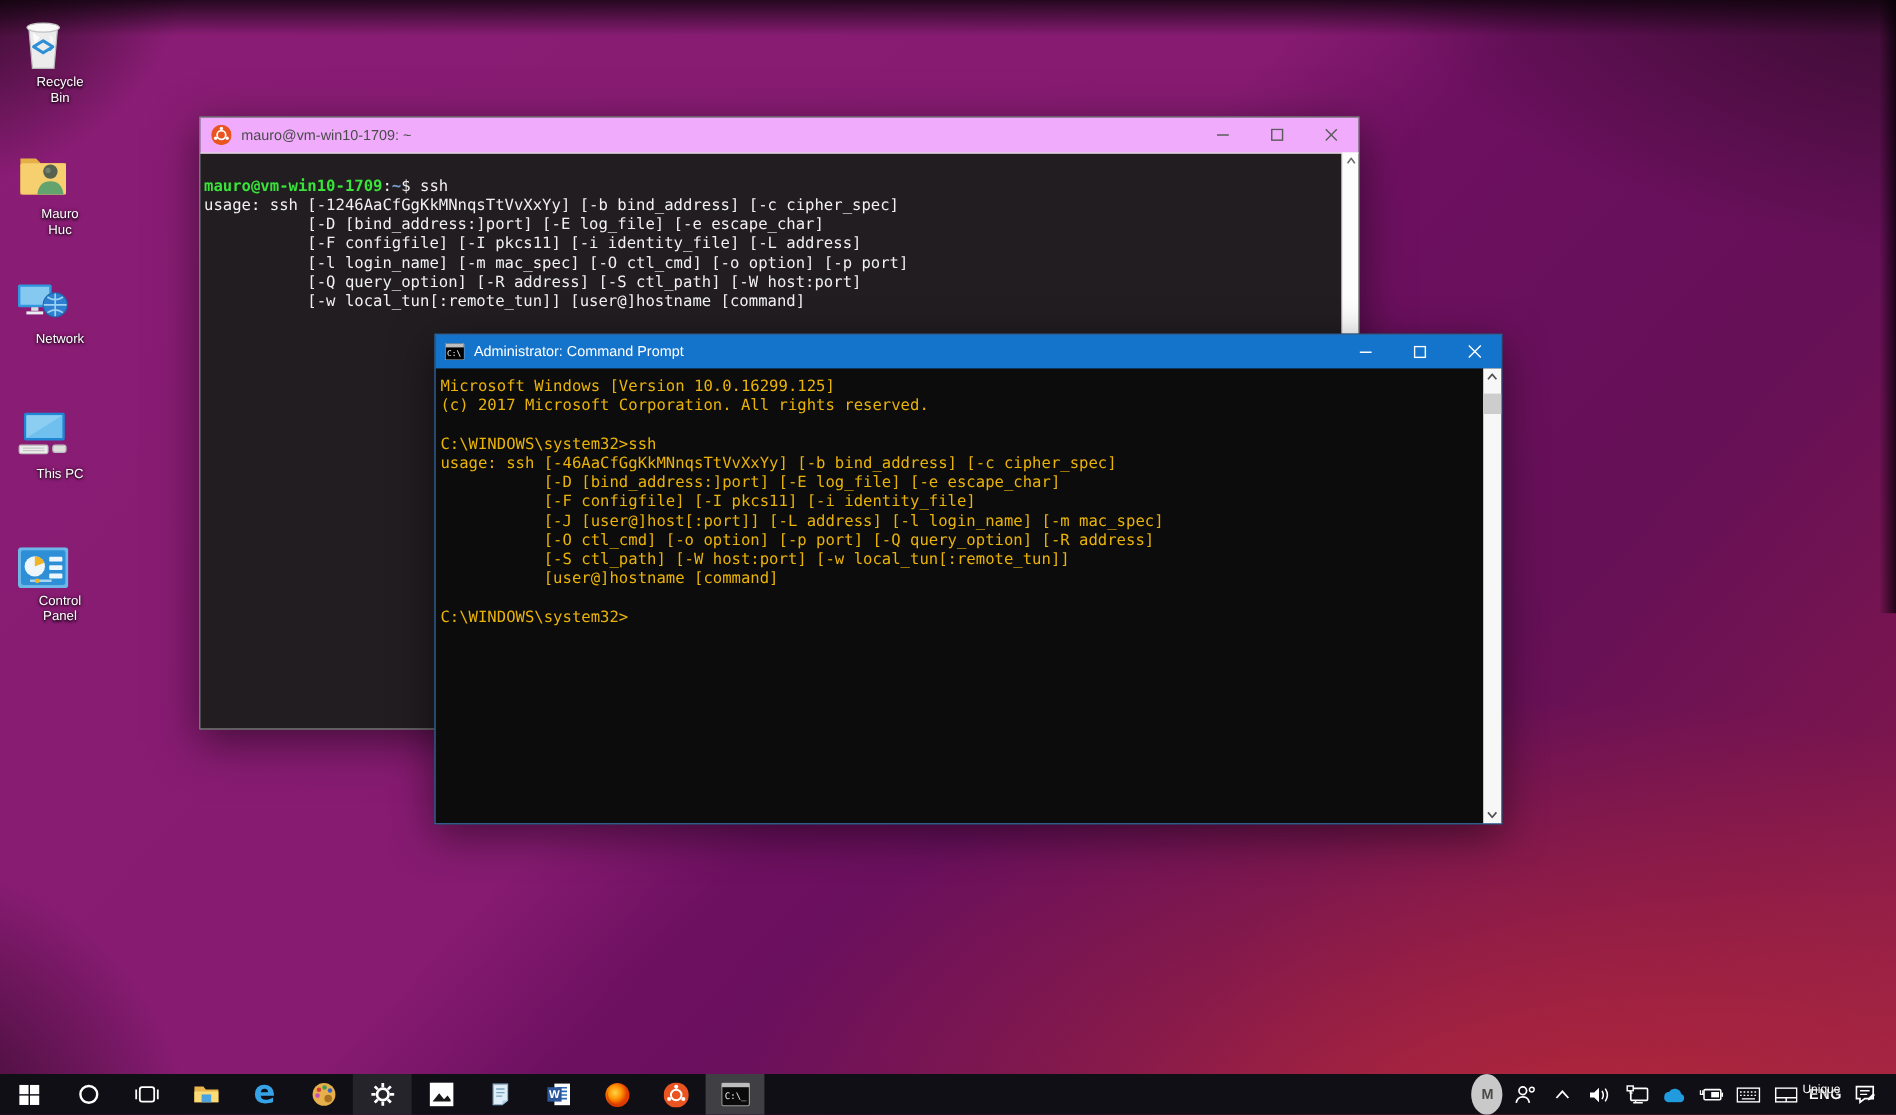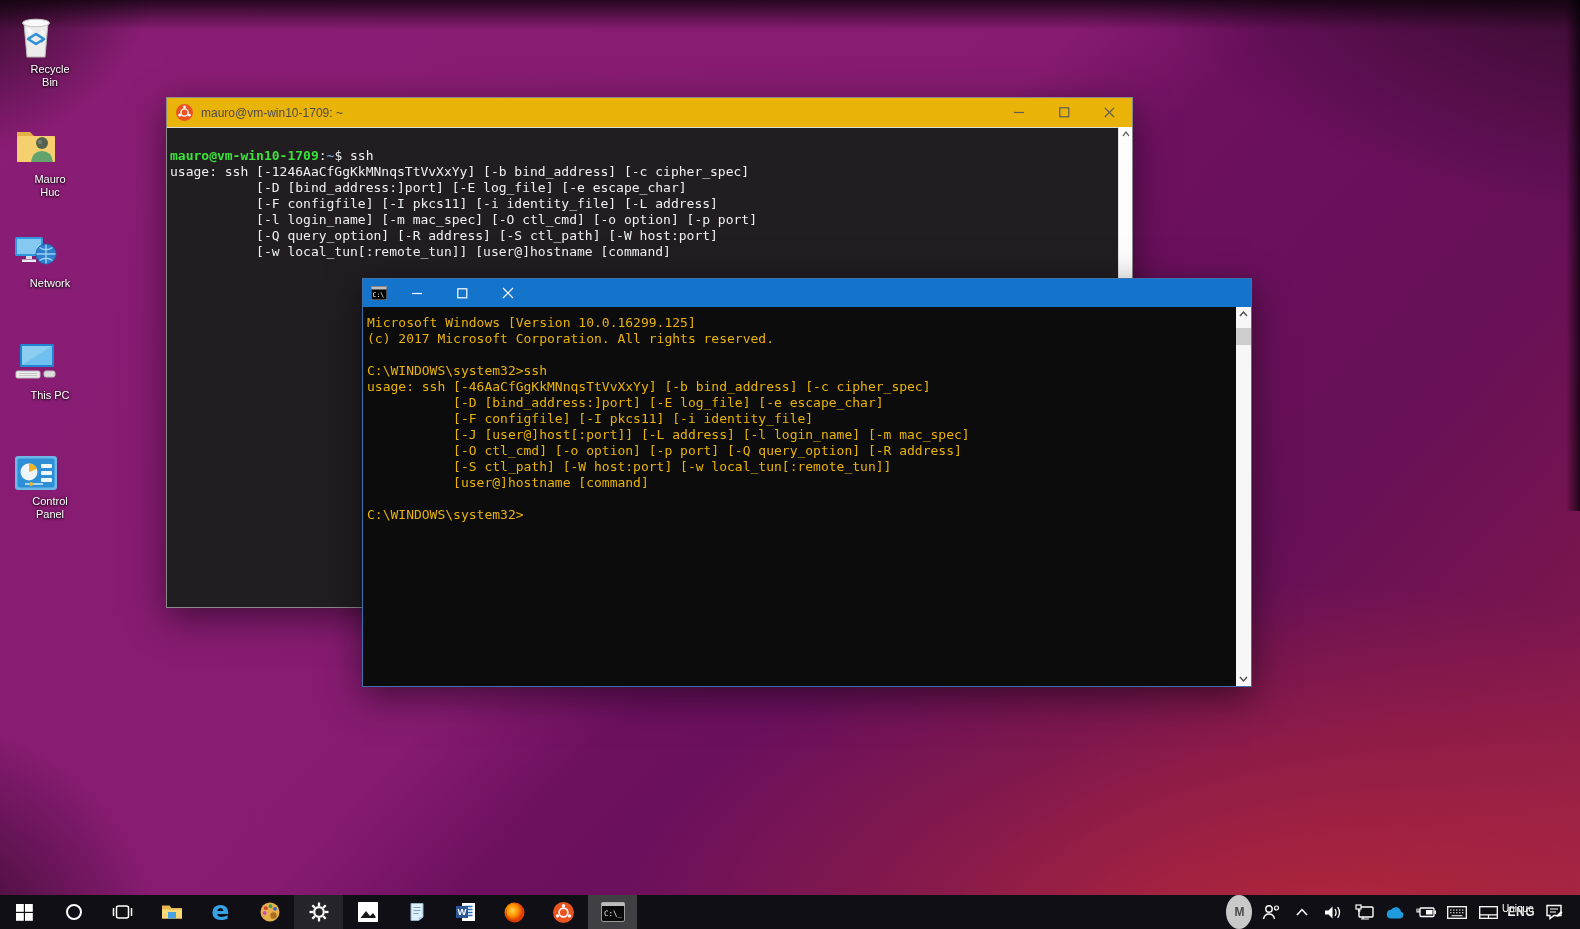--- a/index.html
+++ b/index.html
@@ -29,21 +29,21 @@
   
   .window{position:absolute;box-shadow:0 10px 34px rgba(0,0,0,.5);}
   .titlebar{display:flex;align-items:center;user-select:none;}
   .tb-title{font-size:12px;flex:1 1 auto;white-space:nowrap;overflow:hidden;}
   .tb-btns{display:flex;height:100%;}
   .tb-btn{width:45px;height:100%;display:flex;align-items:center;justify-content:center;}
 
   
   .win-ubuntu{left:166px;top:97px;width:967px;height:511px;border:1px solid #8a8a8a;
               box-sizing:border-box;background:#211d21;}
-  .win-ubuntu .titlebar{height:29px;background:#eab308;border-bottom:1px solid #dcdad7;
+  .win-ubuntu .titlebar{height:29px;background:#f0abfc;border-bottom:1px solid #dcdad7;
               color:#4b4b4b;padding-left:9px;gap:8px;}
   .win-ubuntu .tb-btn svg{stroke:#5c5c5c;}
   .ubuntu-body{position:absolute;left:0;top:29px;right:14px;bottom:0;
       font-family:"DejaVu Sans Mono",monospace;font-size:13px;line-height:16px;
       color:#f1f1f1;padding:21px 0 0 3px;overflow:hidden;}
   .ubuntu-body pre{margin:0;font:inherit;}
   .u-green{color:#3ae23a;font-weight:bold;}
   .u-blue{color:#729fcf;font-weight:bold;}
   .uscroll{position:absolute;top:29px;right:0;bottom:0;width:14px;background:#fdfdfd;
       border-left:1px solid #e3e3e3;box-sizing:border-box;}
@@ -192,20 +192,21 @@
     </div>
   </div>
 
   <div class="window win-cmd">
     <div class="titlebar">
       <svg width="16" height="14" viewBox="0 0 16 14">
         <rect x="0" y="0" width="16" height="14" rx="1" fill="#000" stroke="#cfe3f5" stroke-width="0.7"></rect>
         <rect x="0.5" y="0.5" width="15" height="3" fill="#bdbdbd"></rect>
         <text x="1.5" y="11" fill="#fff" font-size="6.5" font-family="DejaVu Sans Mono, monospace">C:\</text>
       </svg>
+      <div class="tb-title">Administrator: Command Prompt</div>
       <div class="tb-btns">
         <div class="tb-btn">
           <svg width="11" height="11">
               <line x1="0" y1="5.5" x2="10" y2="5.5" stroke-width="1.2"></line>
             </svg>
         </div>
         <div class="tb-btn">
           <svg width="11" height="11">
               <rect x="0.8" y="0.8" width="9" height="9" fill="none" stroke-width="1.2"></rect>
             </svg>

